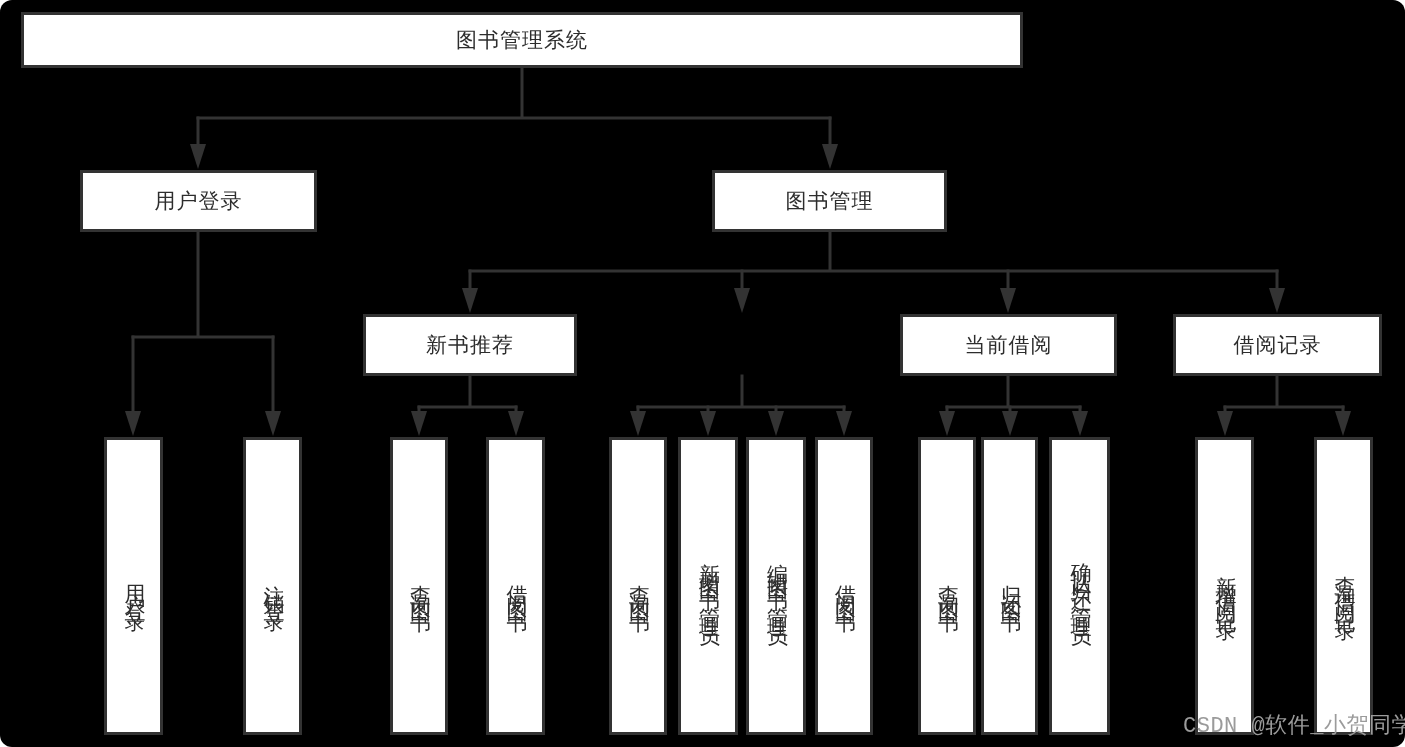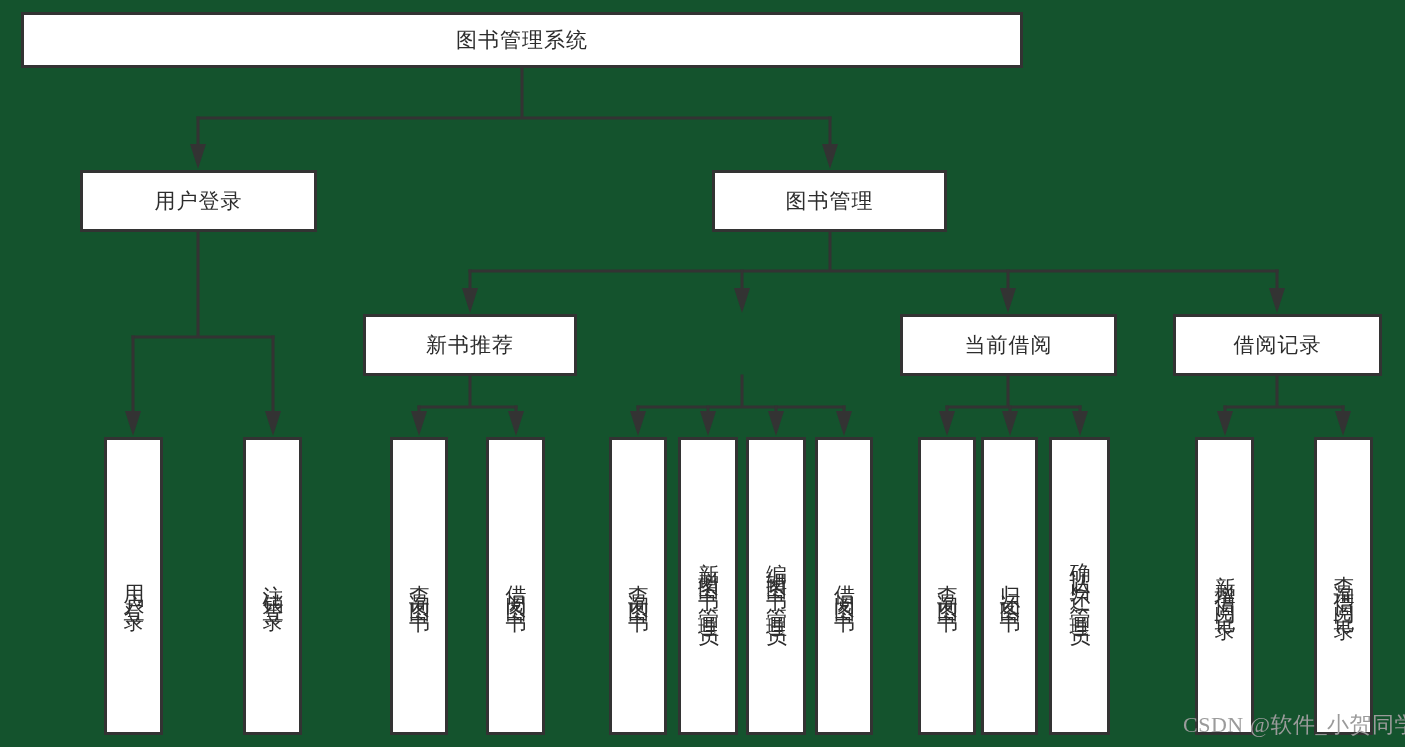--- a/index.html
+++ b/index.html
@@ -4,24 +4,25 @@
 <style>
   html, body {
     margin: 0;
     padding: 0;
     background: #ffffff;
   }
   .stage {
     position: relative;
     width: 1405px;
     height: 747px;
-    background: #14532d;
-    font-family: Liberation Serif, serif;
+    background: #000000;
+    font-family: Liberation Mono, monospace;
     color: #2d2d2d;
     overflow: hidden;
+    border-radius: 12px;
   }
   .connectors {
     position: absolute;
     left: 0;
     top: 0;
     width: 1405px;
     height: 747px;
     pointer-events: none;
   }
   .node {

